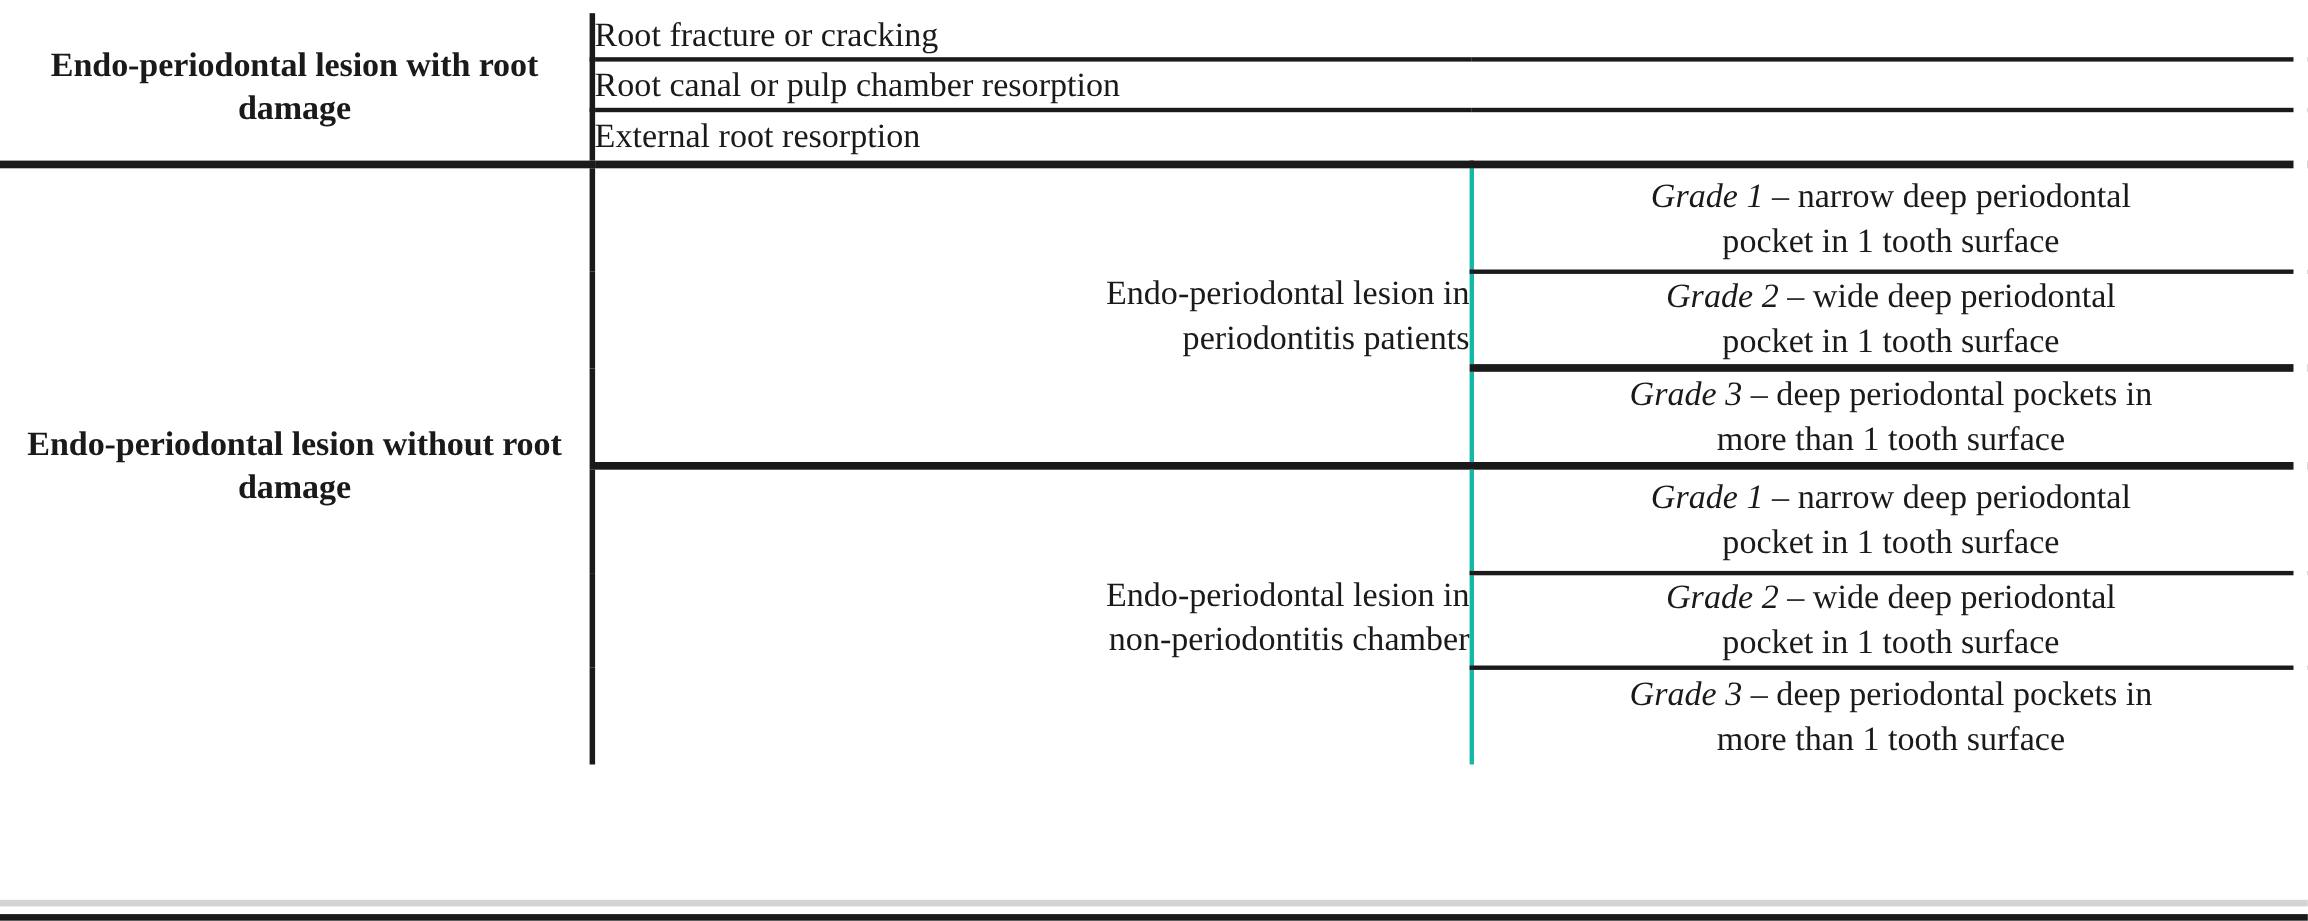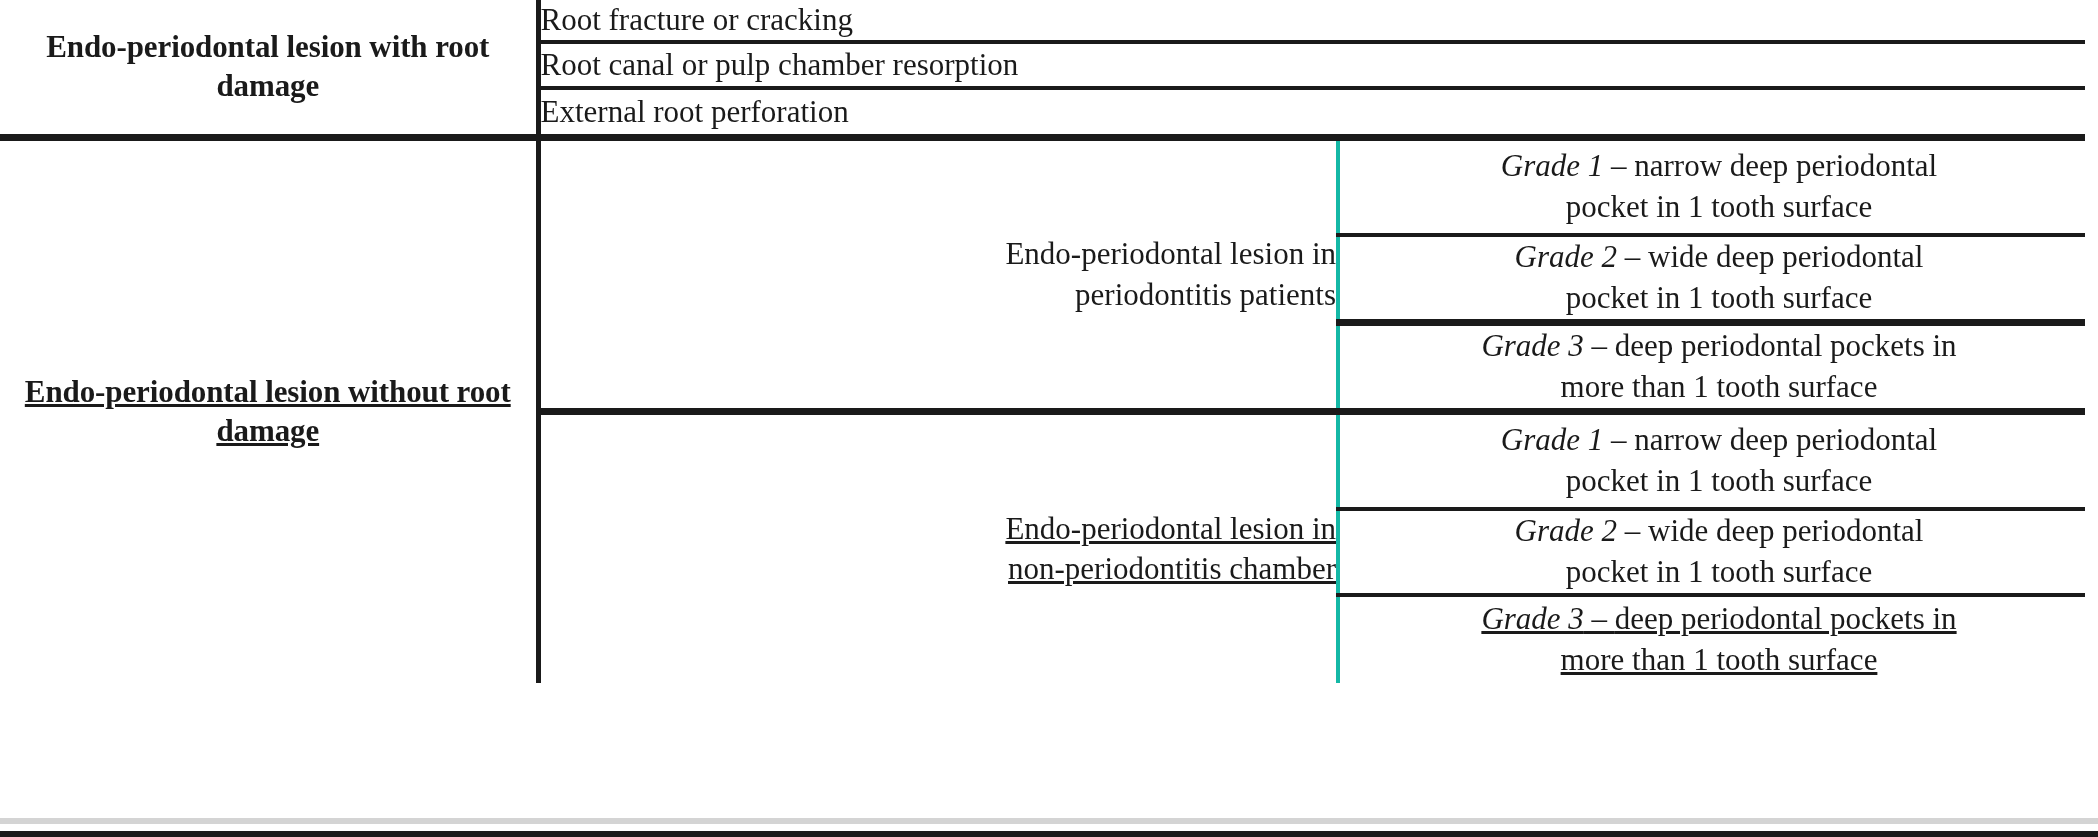--- a/index.html
+++ b/index.html
@@ -19,21 +19,21 @@
     position: relative;
     width: 2098px;
     height: 837px;
     background: #ffffff;
   }
 
   
   .clin-table {
     position: absolute;
     left: 0;
-    top: 0;
+    top: 12px;
     width: 2098px;
     border-collapse: collapse;
     table-layout: fixed;
   }
 
   .clin-table td {
     padding: 0;
     vertical-align: middle;
     background: #ffffff;
   }
@@ -78,21 +78,21 @@
     padding: 12px 18px;
     border-left: 4px solid #14b8a6;
   }
   .grade-cell .g-label {
     font-style: italic;
   }
 
   
   .rule-thin   { border-bottom: 4px solid #1a1a1a; margin-top: 36px; }
   .rule-thick  { border-bottom: 7px solid #1a1a1a; }
-  .no-rule     { border-bottom: 0; text-decoration: underline; }
+  .no-rule     { border-bottom: 0; }
 
   
   .edge-mask {
     position: absolute;
     top: 0;
     right: 0;
     width: 13px;
     height: 818px;
     background: #ffffff;
     z-index: 5;
@@ -139,21 +139,21 @@
     <tbody>
 
       <tr>
         <td class="cat-cell top-band rule-thick" rowspan="3">Endo-periodontal lesion with root damage</td>
         <td class="mid-cell rule-thin" colspan="2" style="height:34px;">Root fracture or cracking</td>
       </tr>
       <tr>
         <td class="mid-cell rule-thin" colspan="2" style="height:42px;">Root canal or pulp chamber resorption</td>
       </tr>
       <tr>
-        <td class="mid-cell rule-thick" colspan="2" style="height:44px;">External root perforation</td>
+        <td class="mid-cell rule-thick" colspan="2" style="height:44px;">External root resorption</td>
       </tr>
 
       <tr>
         <td class="cat-cell bottom-band no-rule" rowspan="6">Endo-periodontal lesion without root damage</td>
         <td class="mid-cell centered rule-thick" rowspan="3">
           <span>Endo-periodontal lesion in</span><br>
           <span>periodontitis patients</span>
         </td>
         <td class="grade-cell rule-thin" style="height:92px;">
           <span class="g-label">Grade 1</span><span> – </span><span>narrow deep periodontal</span><br>

